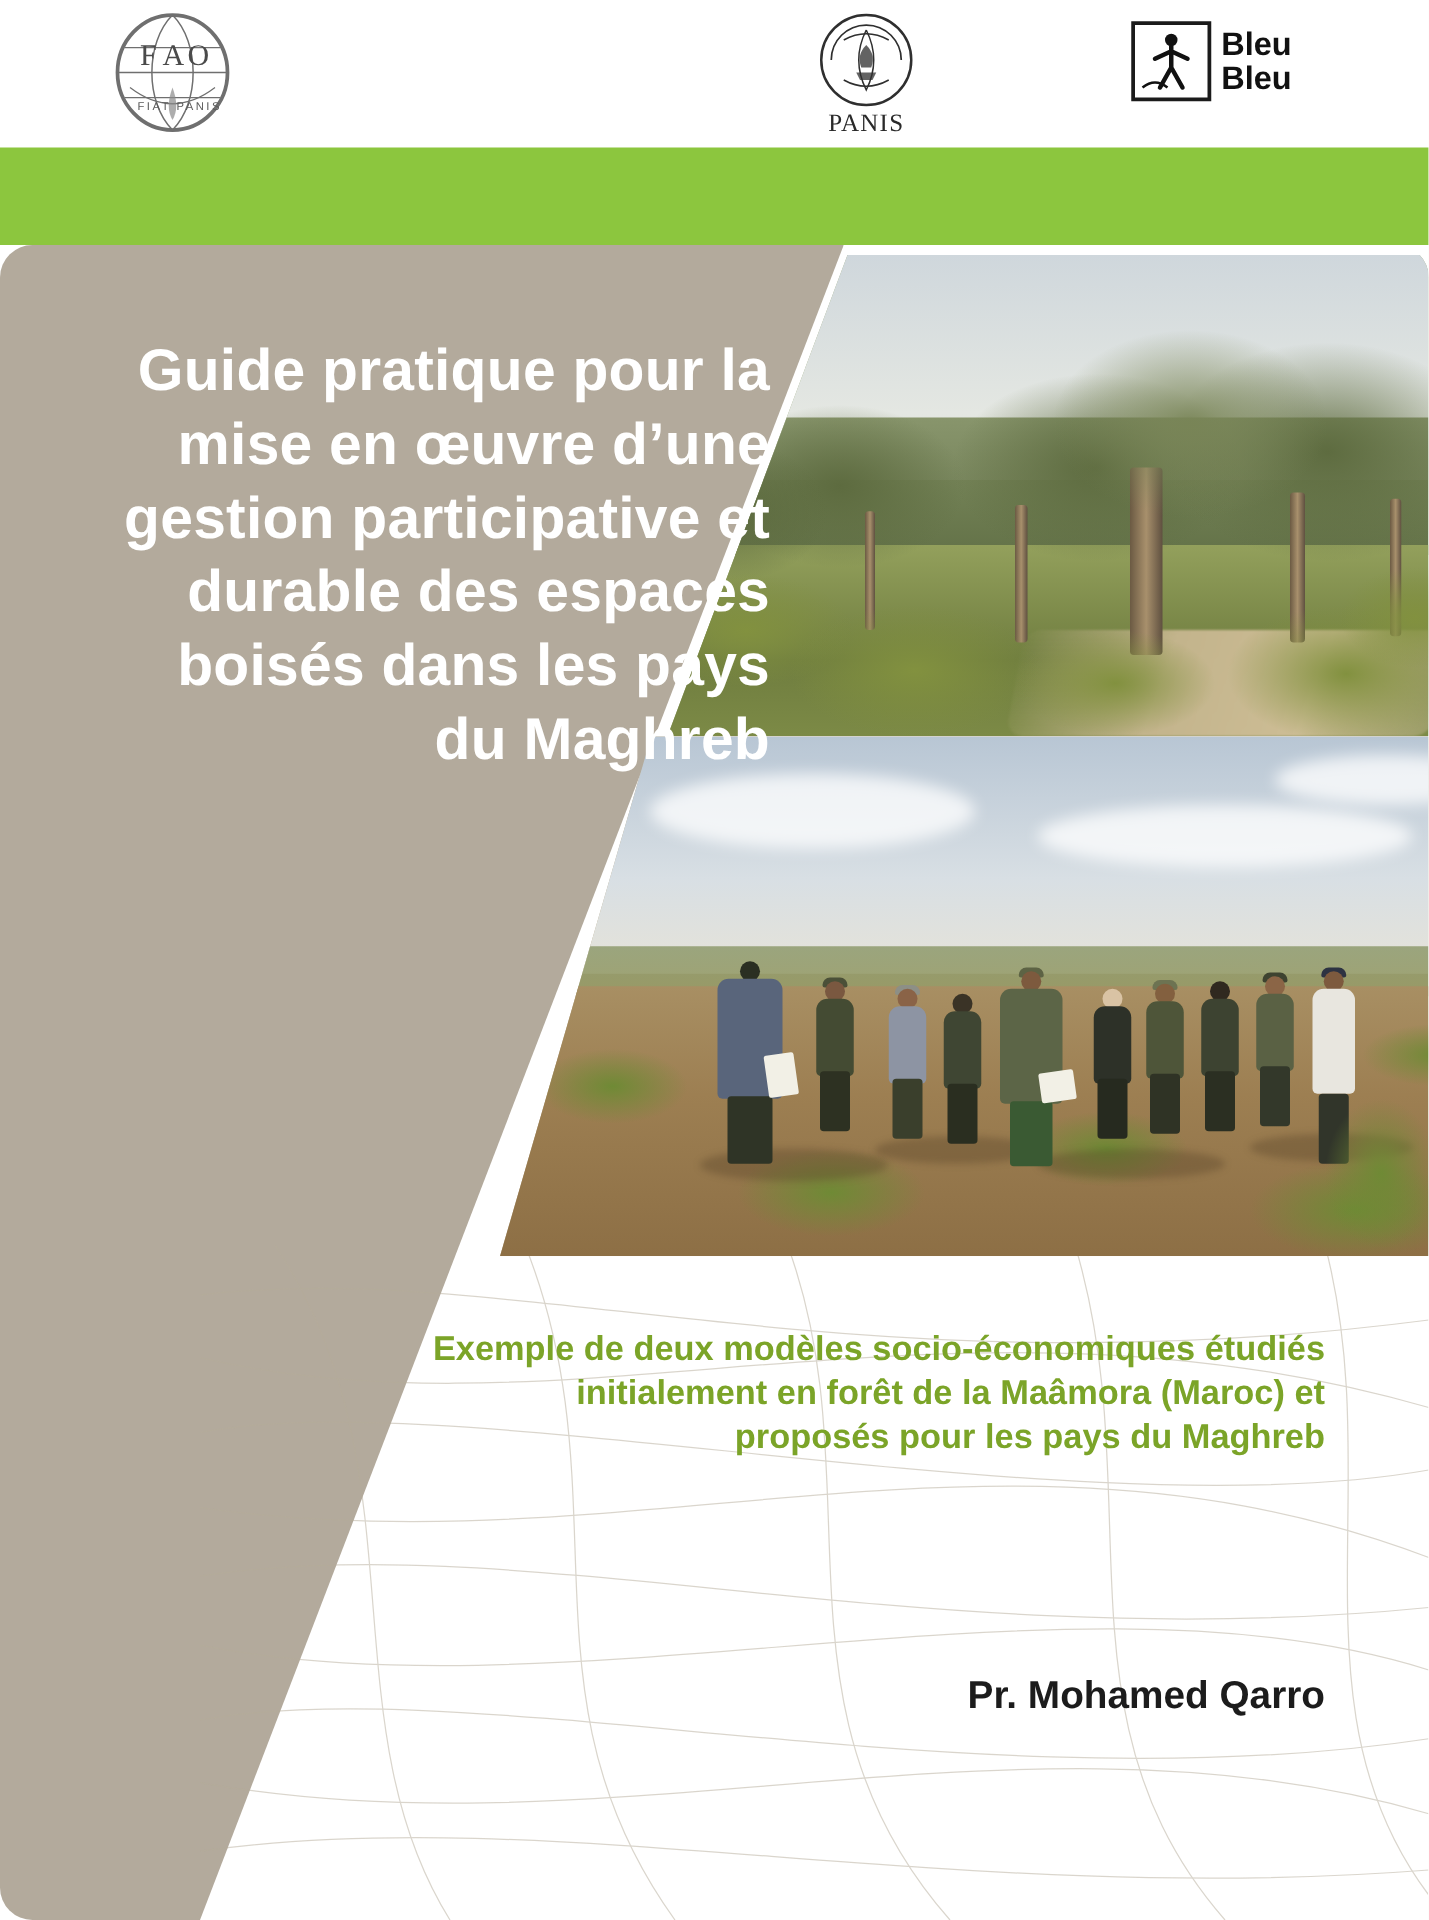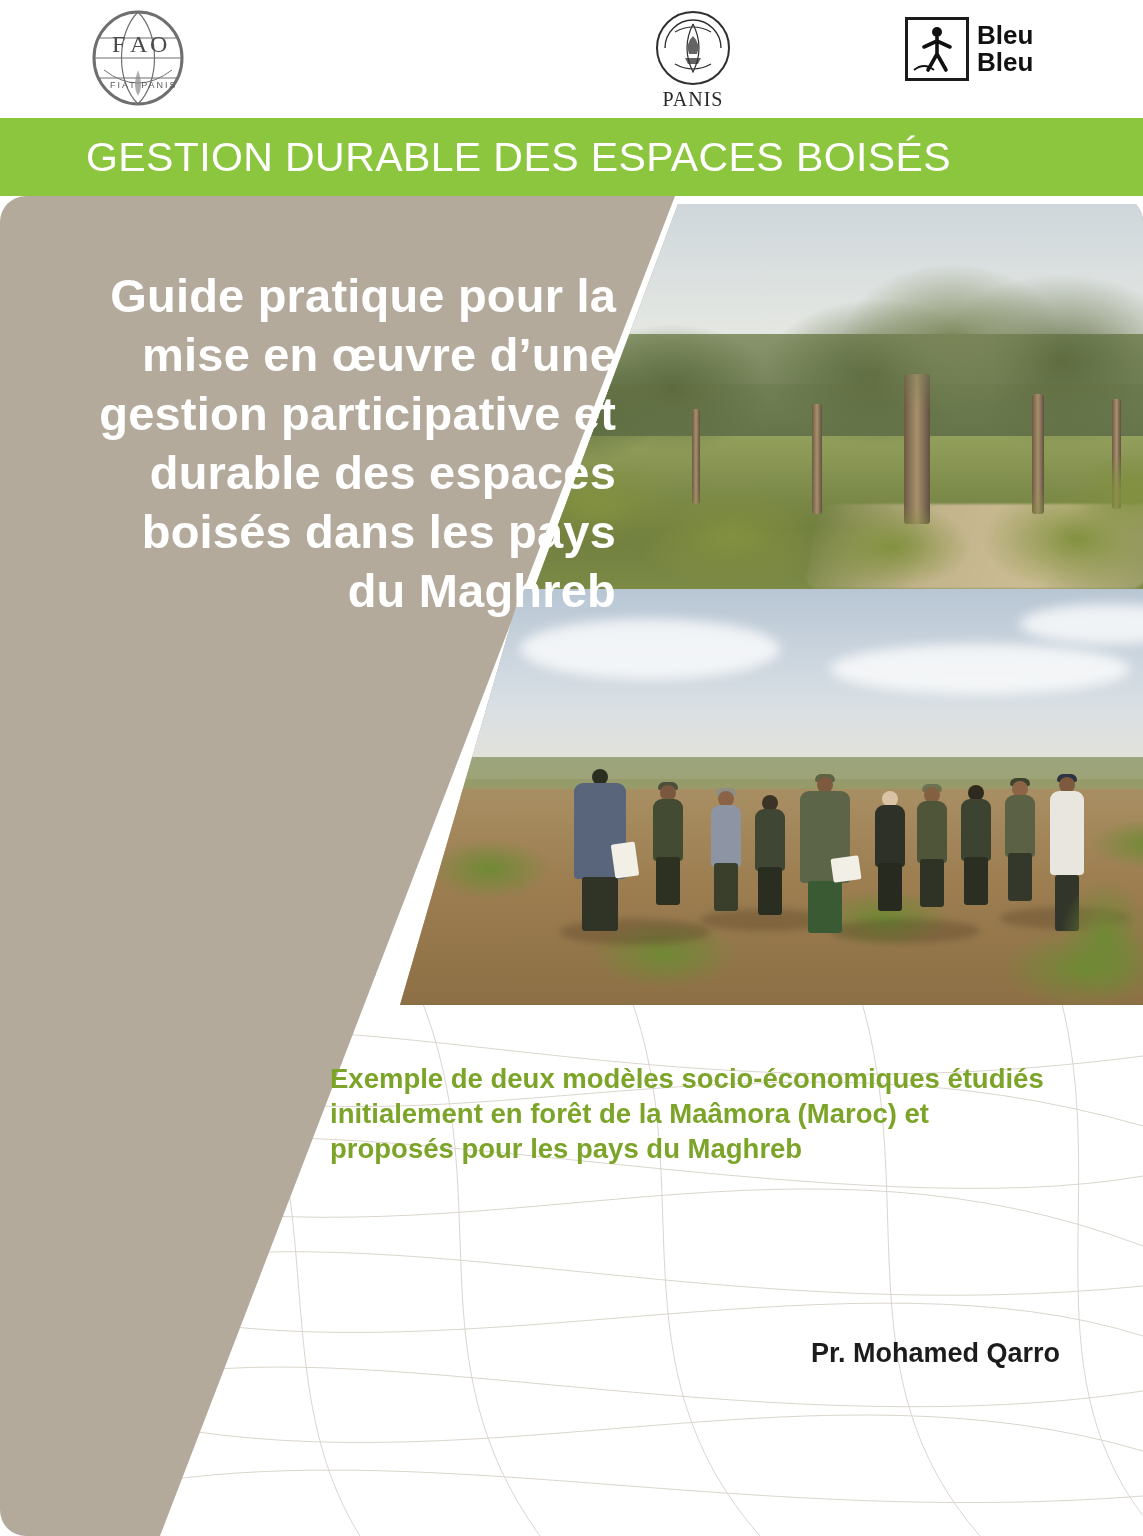--- a/index.html
+++ b/index.html
@@ -251,32 +251,33 @@
     color: #ffffff;
     font-size: 47px;
     font-weight: bold;
     line-height: 59px;
     letter-spacing: 0.2px;
   }
   .subtitle {
     position: absolute;
     left: 330px; top: 865px;
     width: 730px;
+    text-align: right;
     color: #7ba428;
     font-size: 27.5px;
     font-weight: bold;
     line-height: 35px;
   }
   .author {
     position: absolute;
     left: 520px; top: 1142px;
     width: 540px;
     text-align: right;
     color: #1c1c1c;
-    font-size: 27px;
+    font-size: 31px;
     font-weight: bold;
   }
 </style>
 </head>
 <body>
 
 <div id="page">
 
   <div class="logo-band">
 
@@ -320,21 +321,20 @@
         </svg>
       </div>
       <div class="pb-label">
         <div>Bleu</div>
         <div>Bleu</div>
       </div>
     </div>
   </div>
 
   <div class="green-bar"></div>
-  <div class="green-bar-text">GESTION DURABLE DES ESPACES BOISÉS</div>
 
   <div class="body-area">
 
     <div class="taupe-panel"></div>
 
     <svg class="scribble" viewBox="0 0 983 540">
       <g stroke="#b5ac9a" stroke-width="1" fill="none" opacity="0.9">
         <path d="M0 40 C250 10 520 120 983 60"></path>
         <path d="M0 90 C300 160 600 20 983 130"></path>
         <path d="M0 150 C200 110 700 230 983 180"></path>

